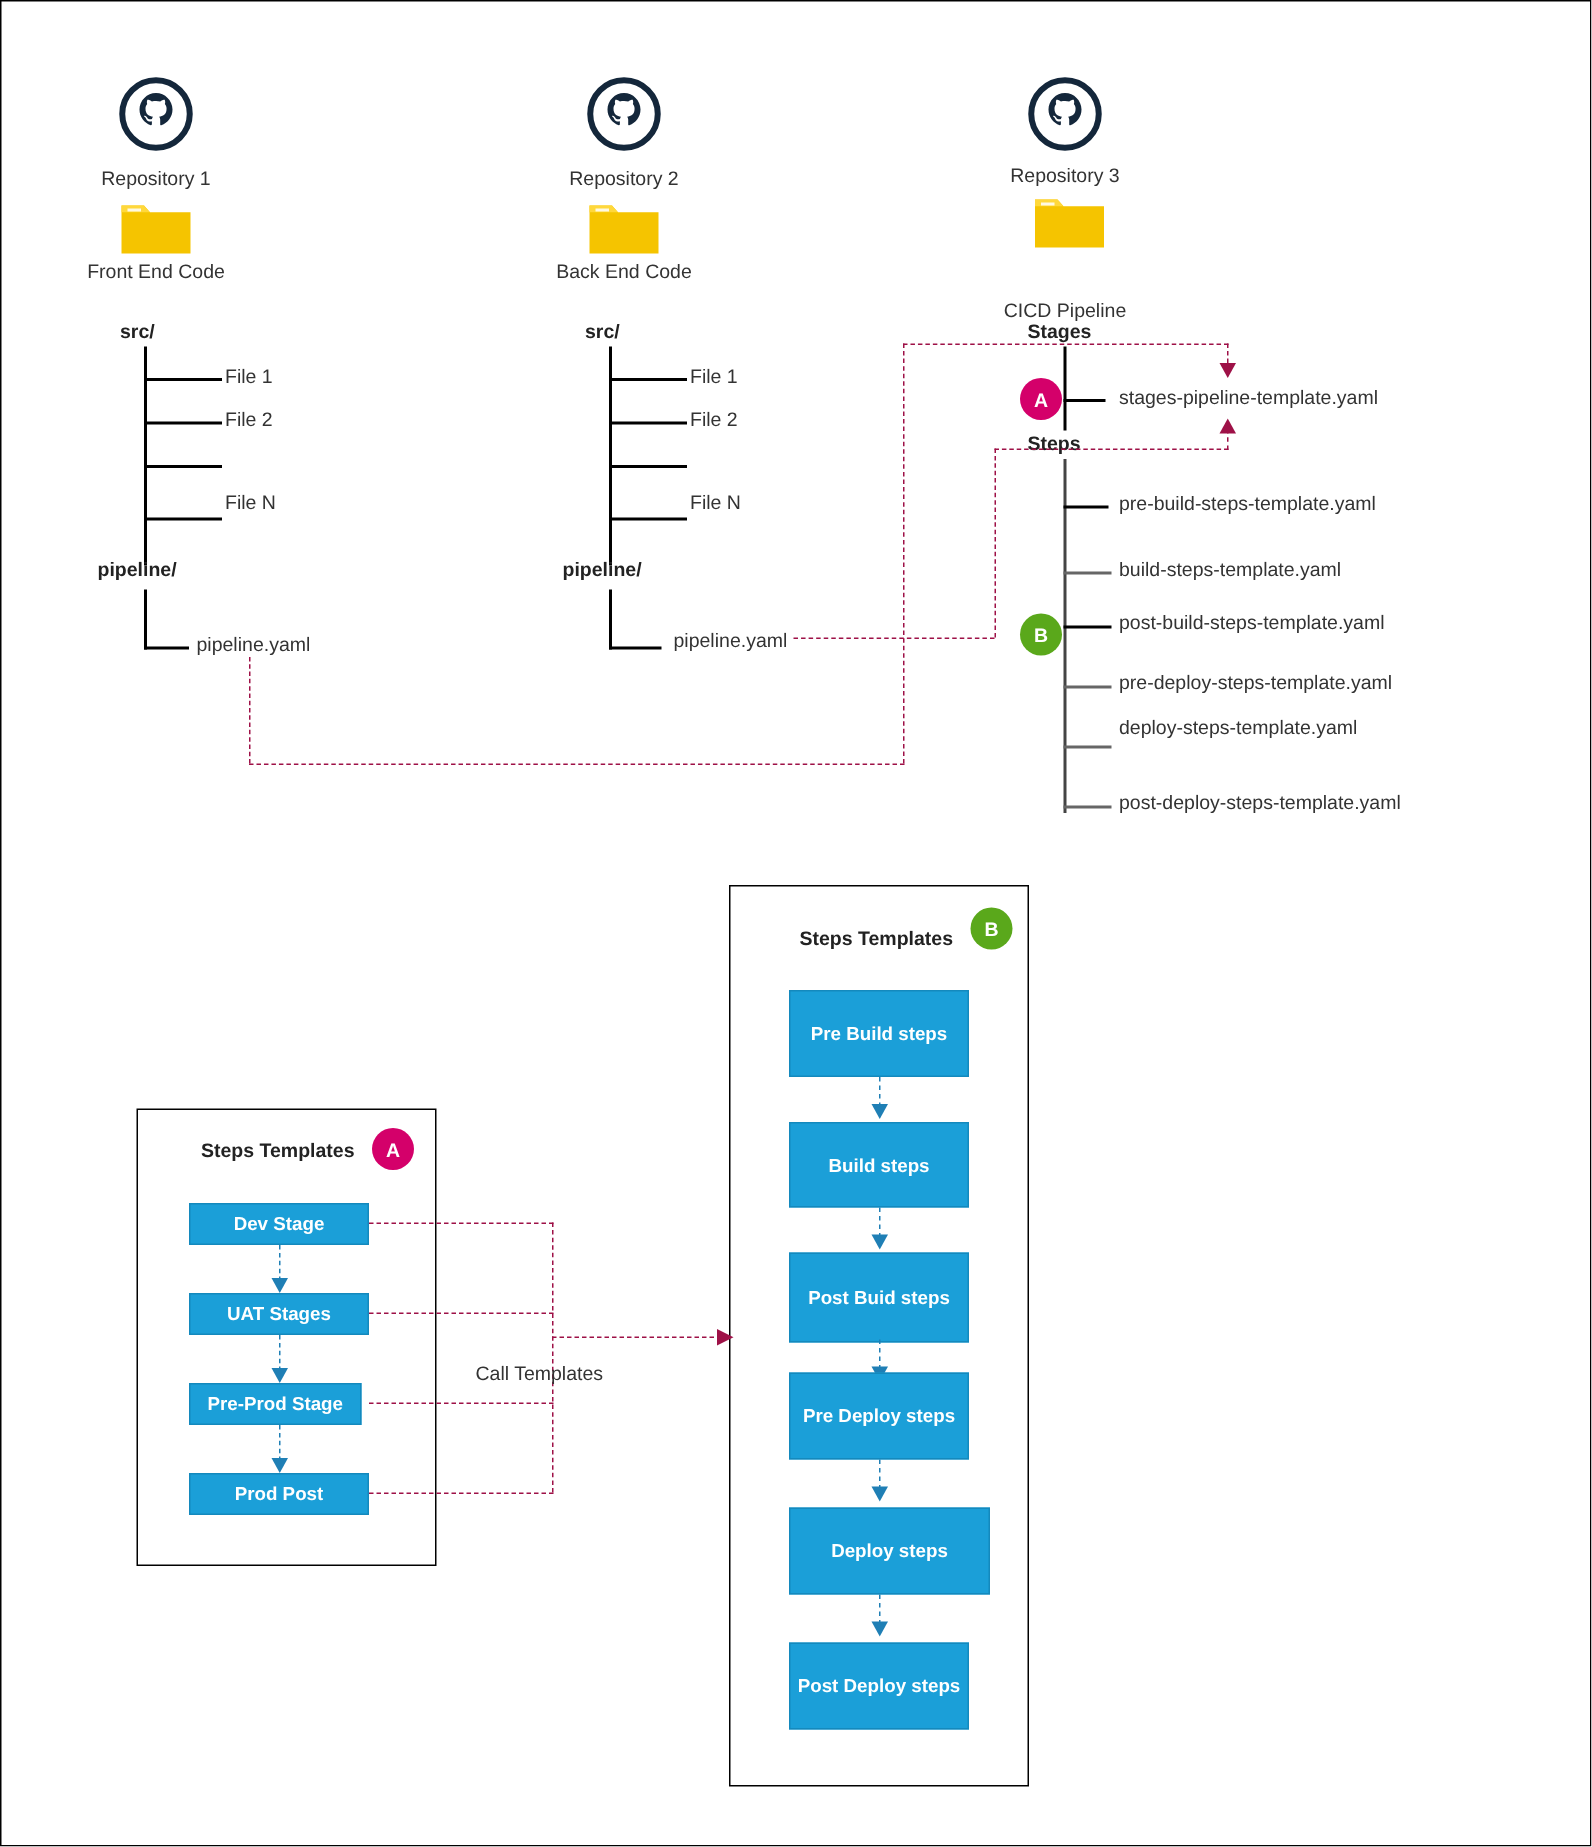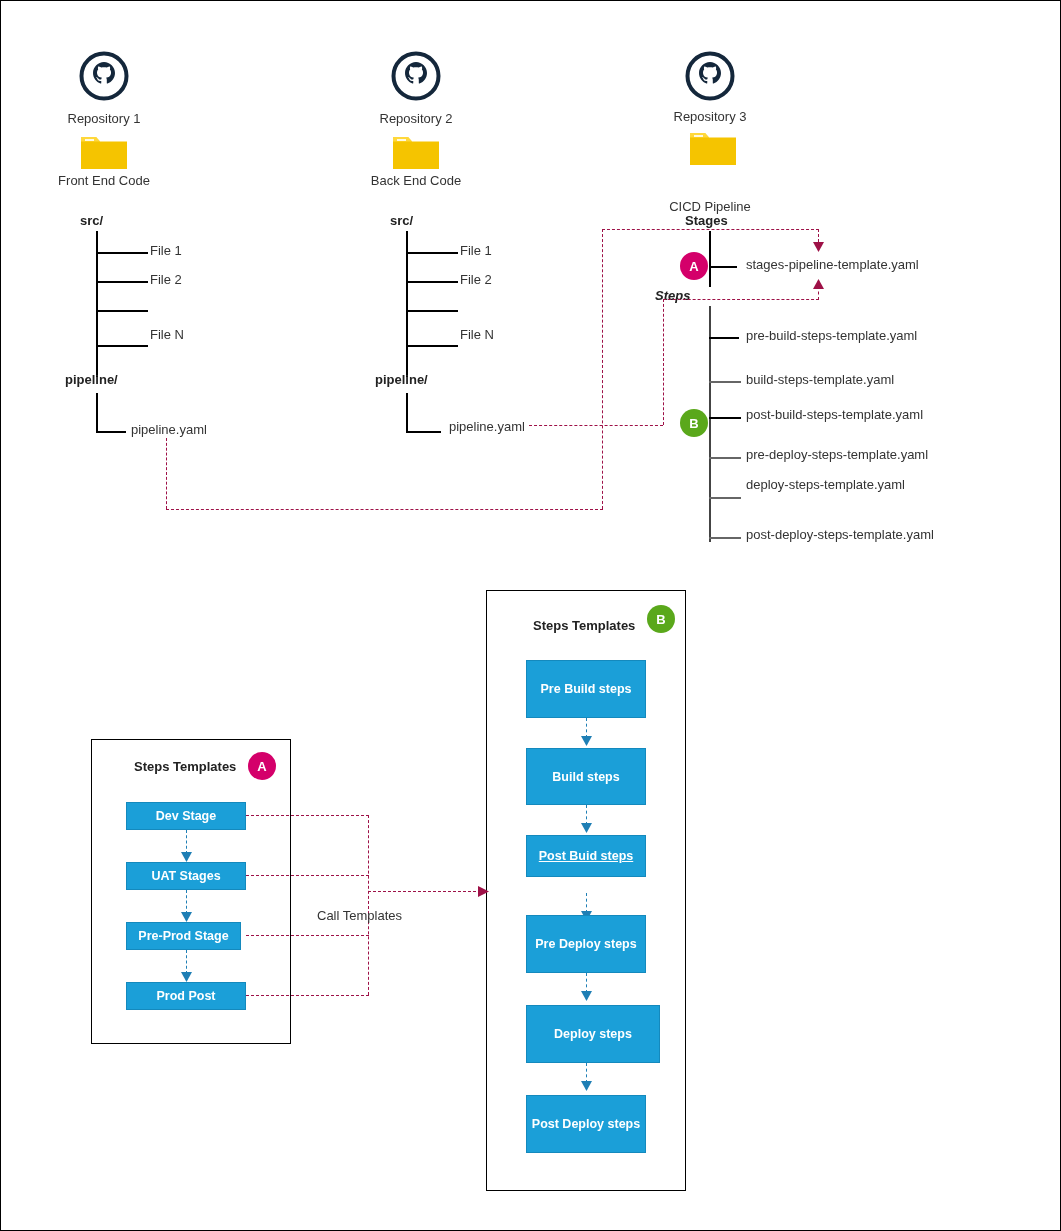--- a/index.html
+++ b/index.html
@@ -145,21 +145,21 @@
   <div class="abs vline" style="left:405px;top:392px;height:40px;"></div>
   <div class="abs hline" style="left:405px;top:430px;width:35px;"></div>
   <div class="abs lbl" style="left:448px;top:418px;">pipeline.yaml</div>
 
   <div class="abs lbl-b" style="left:684px;top:212px;">Stages</div>
   <div class="abs vline" style="left:708px;top:230px;height:56px;"></div>
   <div class="abs hline" style="left:708px;top:265px;width:28px;"></div>
   <div class="abs lbl" style="left:745px;top:256px;">stages-pipeline-template.yaml</div>
   <div class="abs badge badge-a" style="left:679px;top:251px;">A</div>
 
-  <div class="abs lbl-b" style="left:654px;top:287px;font-style:italic;">Steps</div>
+  <div class="abs lbl-b" style="left:684px;top:287px;">Steps</div>
   <div class="abs vline-g" style="left:708px;top:305px;height:236px;"></div>
 
   <div class="abs hline" style="left:708px;top:336px;width:30px;"></div>
   <div class="abs lbl" style="left:745px;top:327px;">pre-build-steps-template.yaml</div>
 
   <div class="abs hline-g" style="left:708px;top:380px;width:32px;"></div>
   <div class="abs lbl" style="left:745px;top:371px;">build-steps-template.yaml</div>
 
   <div class="abs hline" style="left:708px;top:416px;width:32px;"></div>
   <div class="abs lbl" style="left:745px;top:406px;">post-build-steps-template.yaml</div>
@@ -241,21 +241,21 @@
   </div>
 
   <div class="abs pbox" style="left:525px;top:747px;width:120px;height:57px;">Build steps</div>
   <div class="abs bl-v" style="left:585px;top:804px;height:20px;"></div>
   <div class="abs" style="left:579px;top:821px;">
     <svg width="13" height="11" viewBox="0 0 13 11">
         <path d="M6.5 11 L1 1 L12 1 Z" fill="#1f7fb5"></path>
       </svg>
   </div>
 
-  <div class="abs pbox" style="left:525px;top:834px;width:120px;height:42px;text-decoration:underline;">Post Buid steps</div>
+  <div class="abs pbox" style="left:525px;top:834px;width:120px;height:60px;">Post Buid steps</div>
   <div class="abs bl-v" style="left:585px;top:892px;height:20px;"></div>
   <div class="abs" style="left:579px;top:909px;">
     <svg width="13" height="11" viewBox="0 0 13 11">
         <path d="M6.5 11 L1 1 L12 1 Z" fill="#1f7fb5"></path>
       </svg>
   </div>
 
   <div class="abs pbox" style="left:525px;top:914px;width:120px;height:58px;">Pre Deploy steps</div>
   <div class="abs bl-v" style="left:585px;top:972px;height:20px;"></div>
   <div class="abs" style="left:579px;top:989px;">

